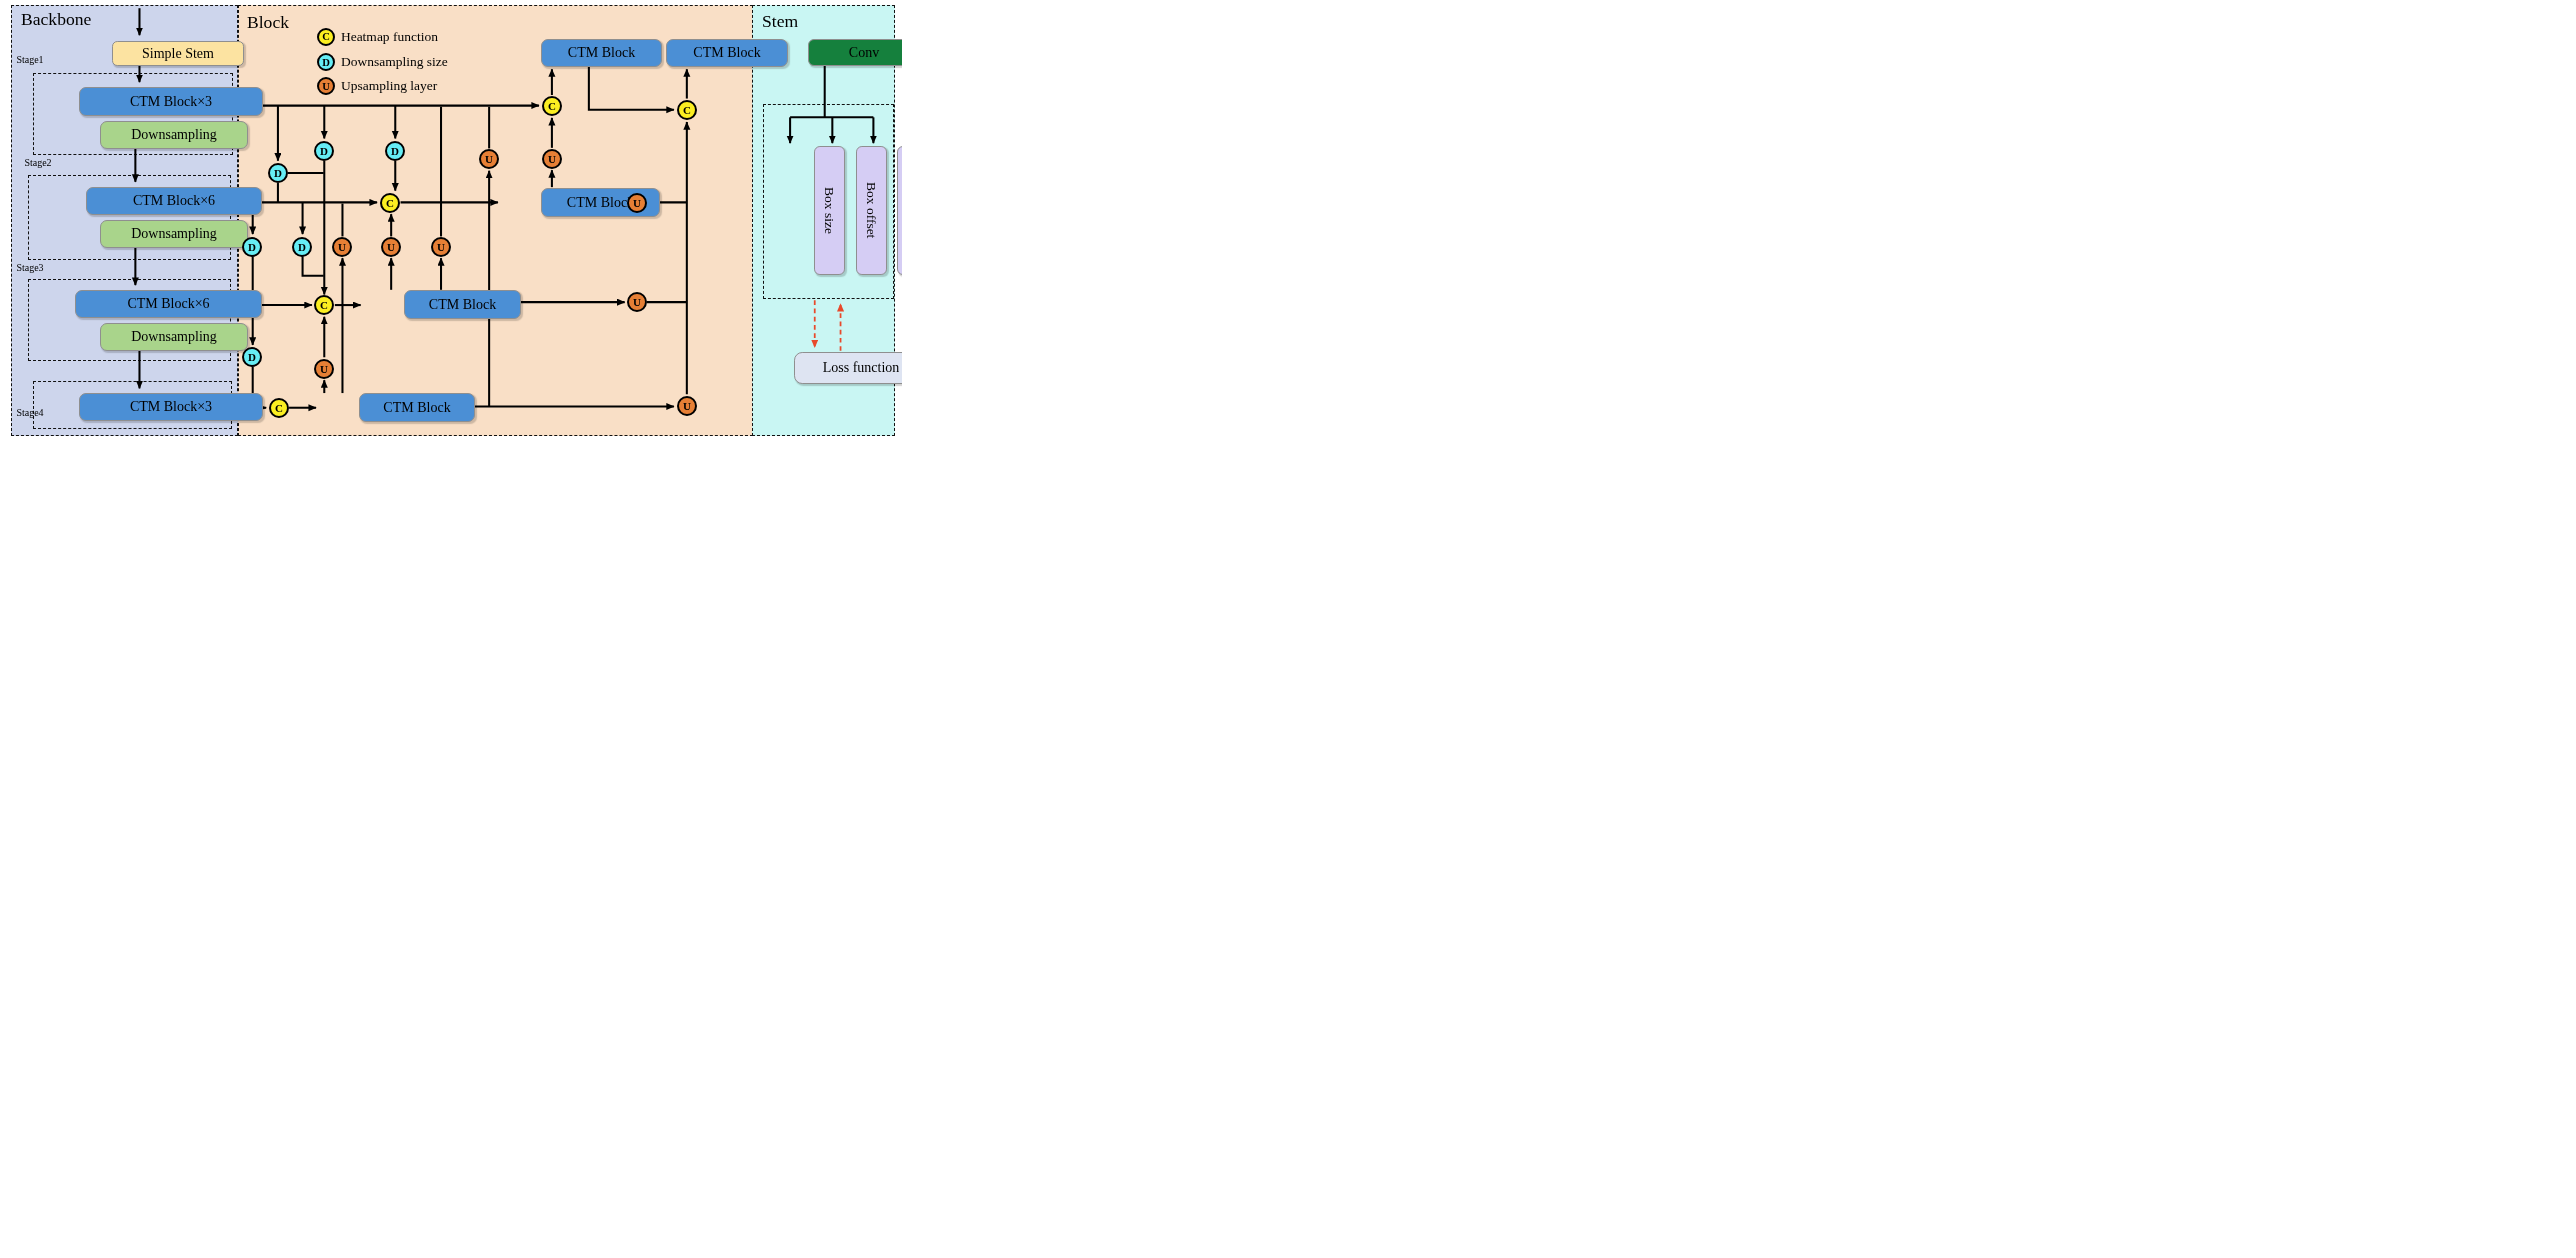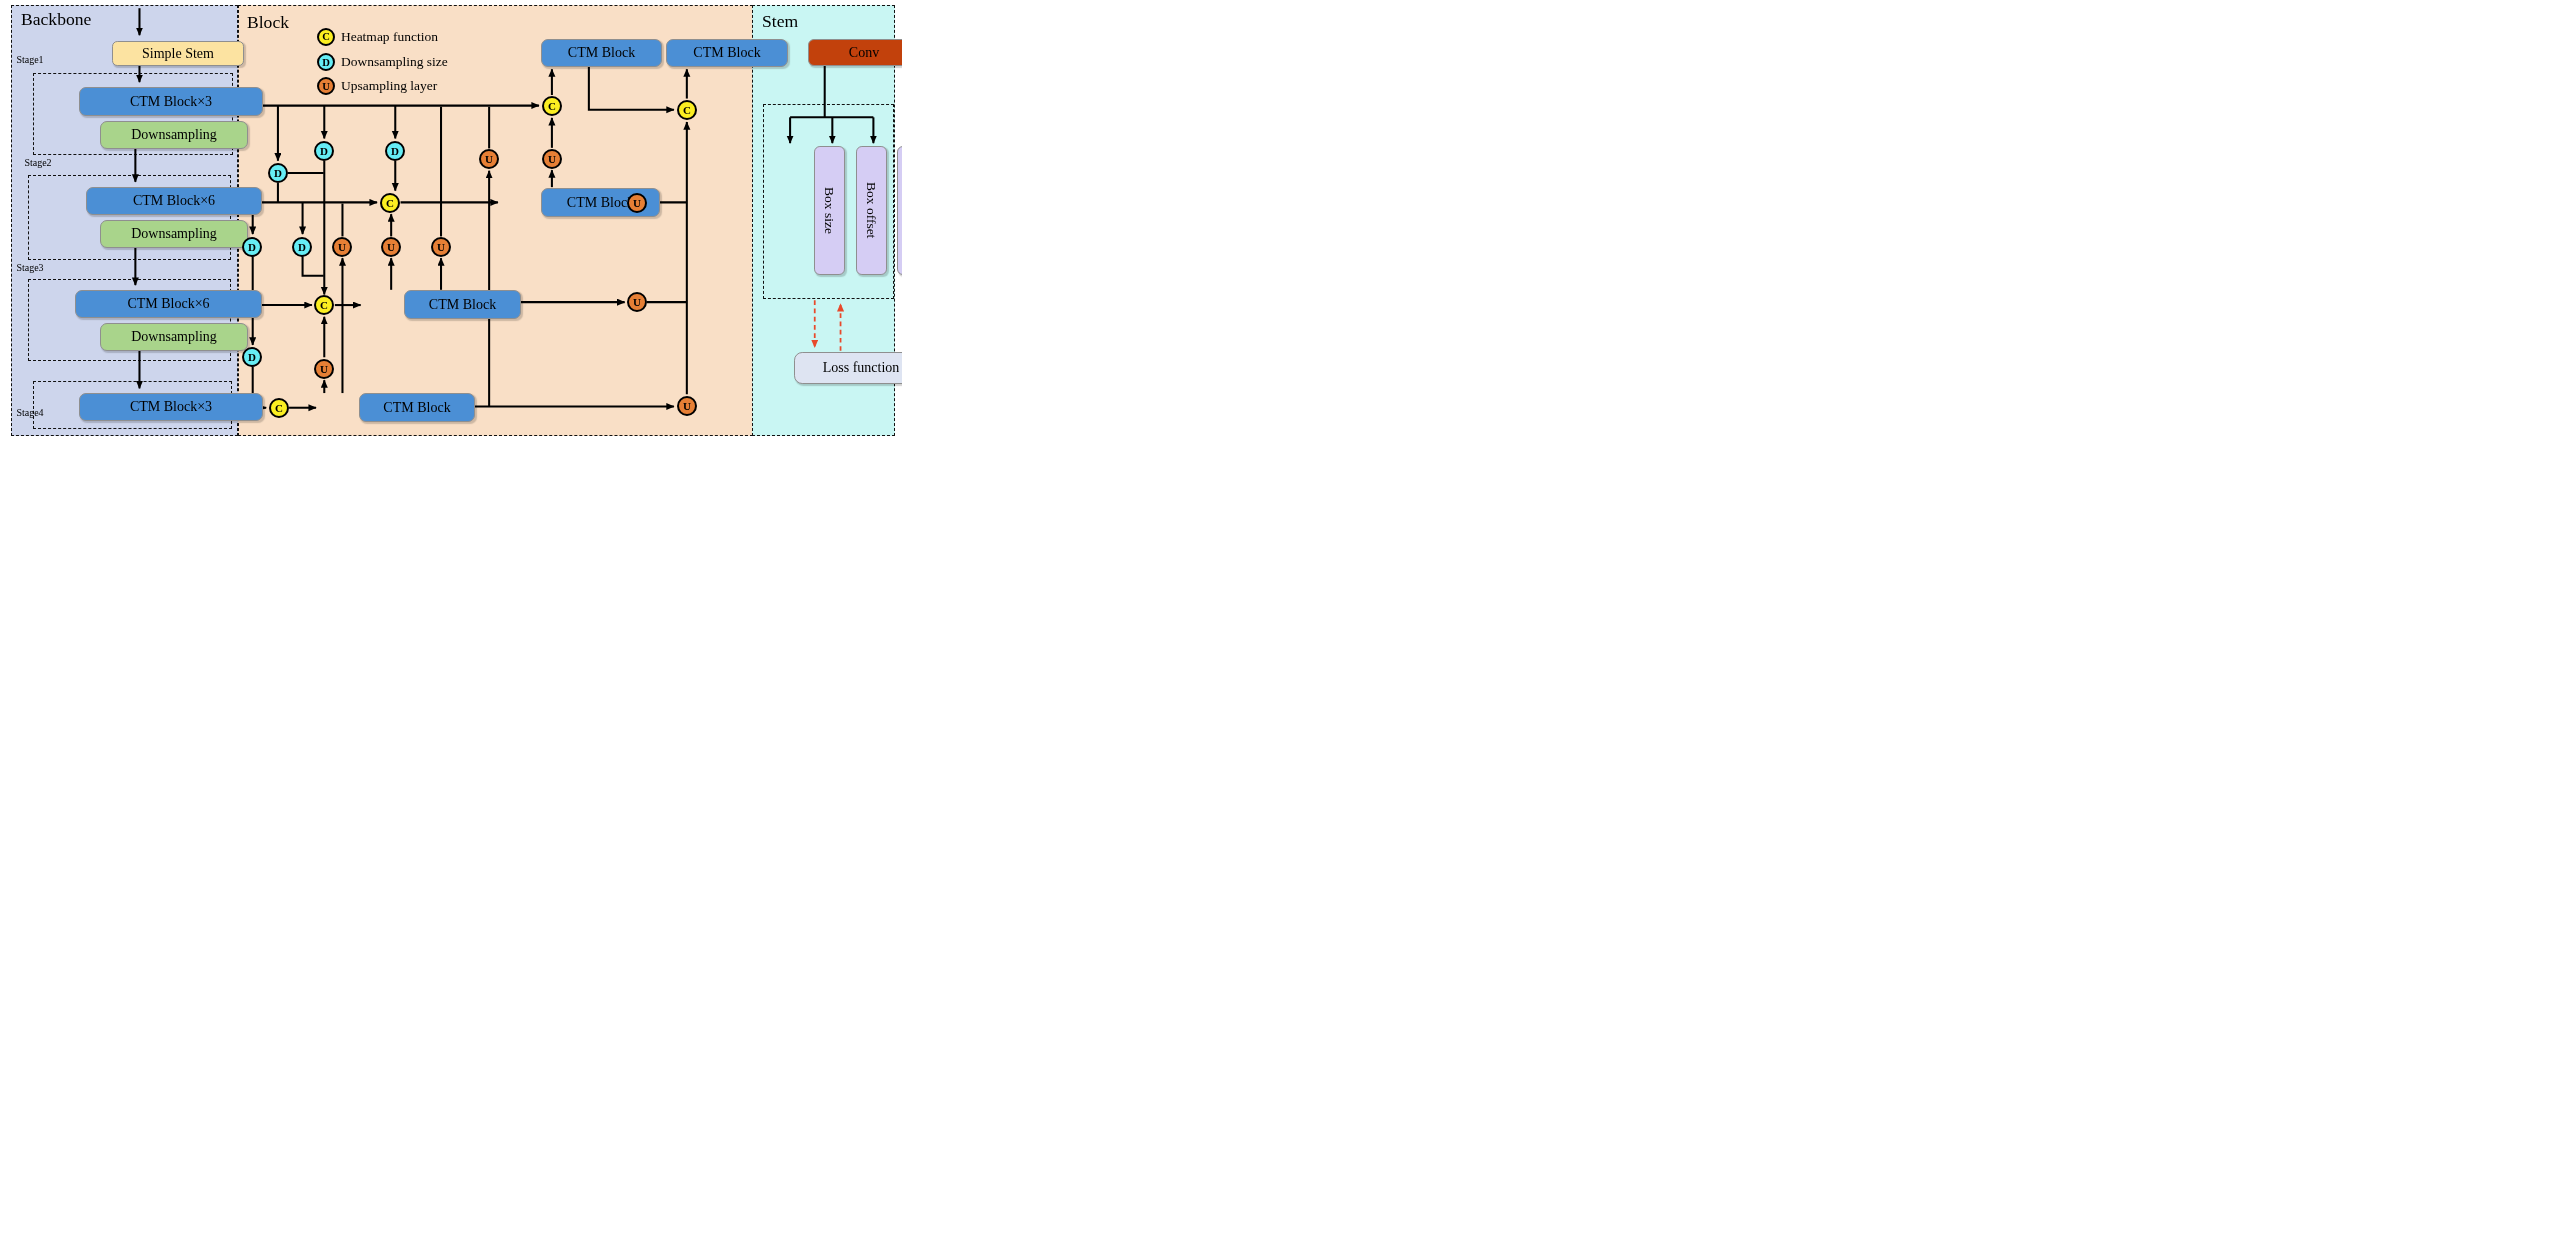--- a/index.html
+++ b/index.html
@@ -247,21 +247,21 @@
   <div class="circ" style="left:627px;top:292px;background:#e67f35;">
       <span>U</span>
     </div>
   <div class="circ" style="left:314px;top:359px;background:#e67f35;">
       <span>U</span>
     </div>
   <div class="circ" style="left:677px;top:396px;background:#e67f35;">
       <span>U</span>
     </div>
 
-  <div class="blk" style="left:769px;top:39px;width:112px;height:27px;background:#c2410c;border-radius:6px;">
+  <div class="blk" style="left:769px;top:39px;width:112px;height:27px;background:#15803d;border-radius:6px;">
     <span>Conv</span>
     </div>
 
   <div class="blk vtext" style="left:775px;top:146px;width:30.5px;height:129px;background:#d5cdf4;border-radius:5.9px;font-size:13.5px;">
     <span>Box size</span>
     </div>
   <div class="blk vtext" style="left:817px;top:146px;width:30.5px;height:129px;background:#d5cdf4;border-radius:5.9px;font-size:13.5px;">
     <span>Box offset</span>
     </div>
   <div class="blk vtext" style="left:858px;top:146px;width:30.5px;height:129px;background:#d5cdf4;border-radius:5.9px;font-size:13.5px;">

